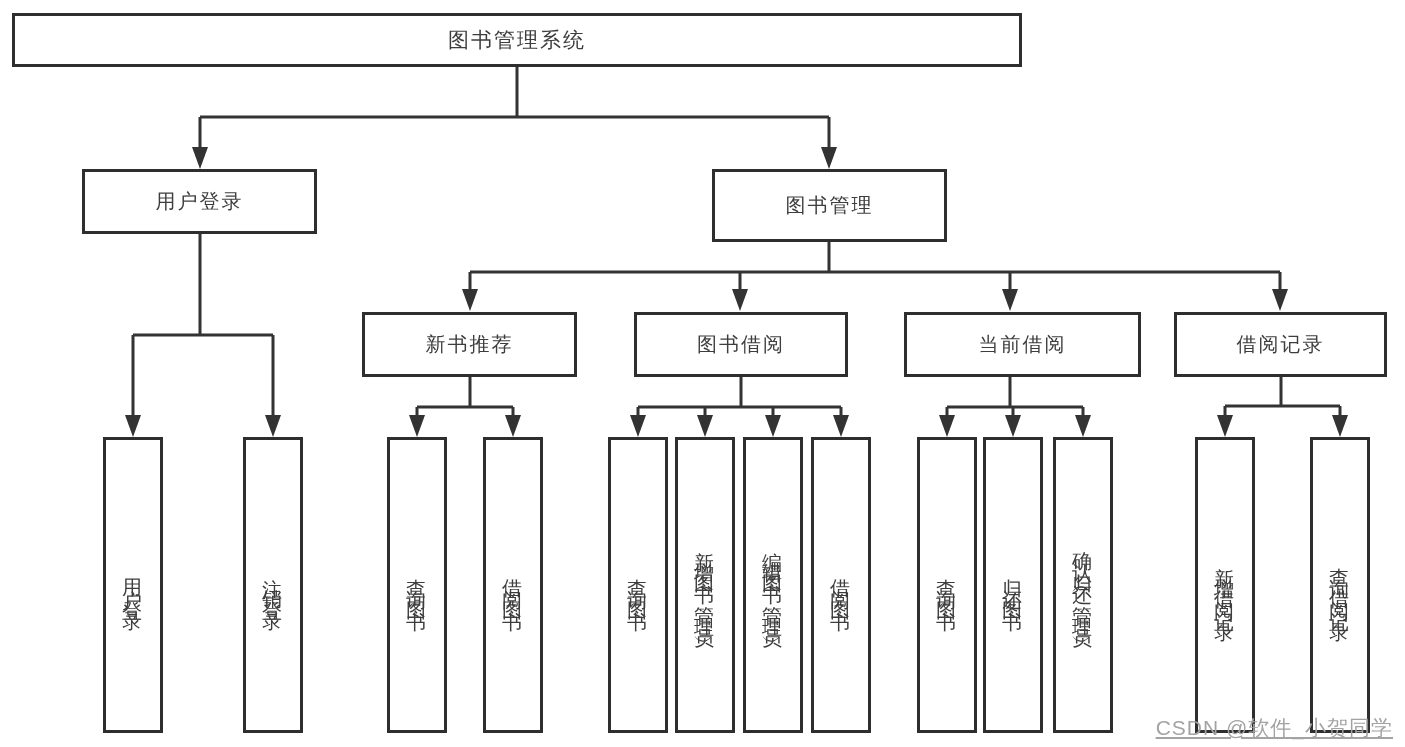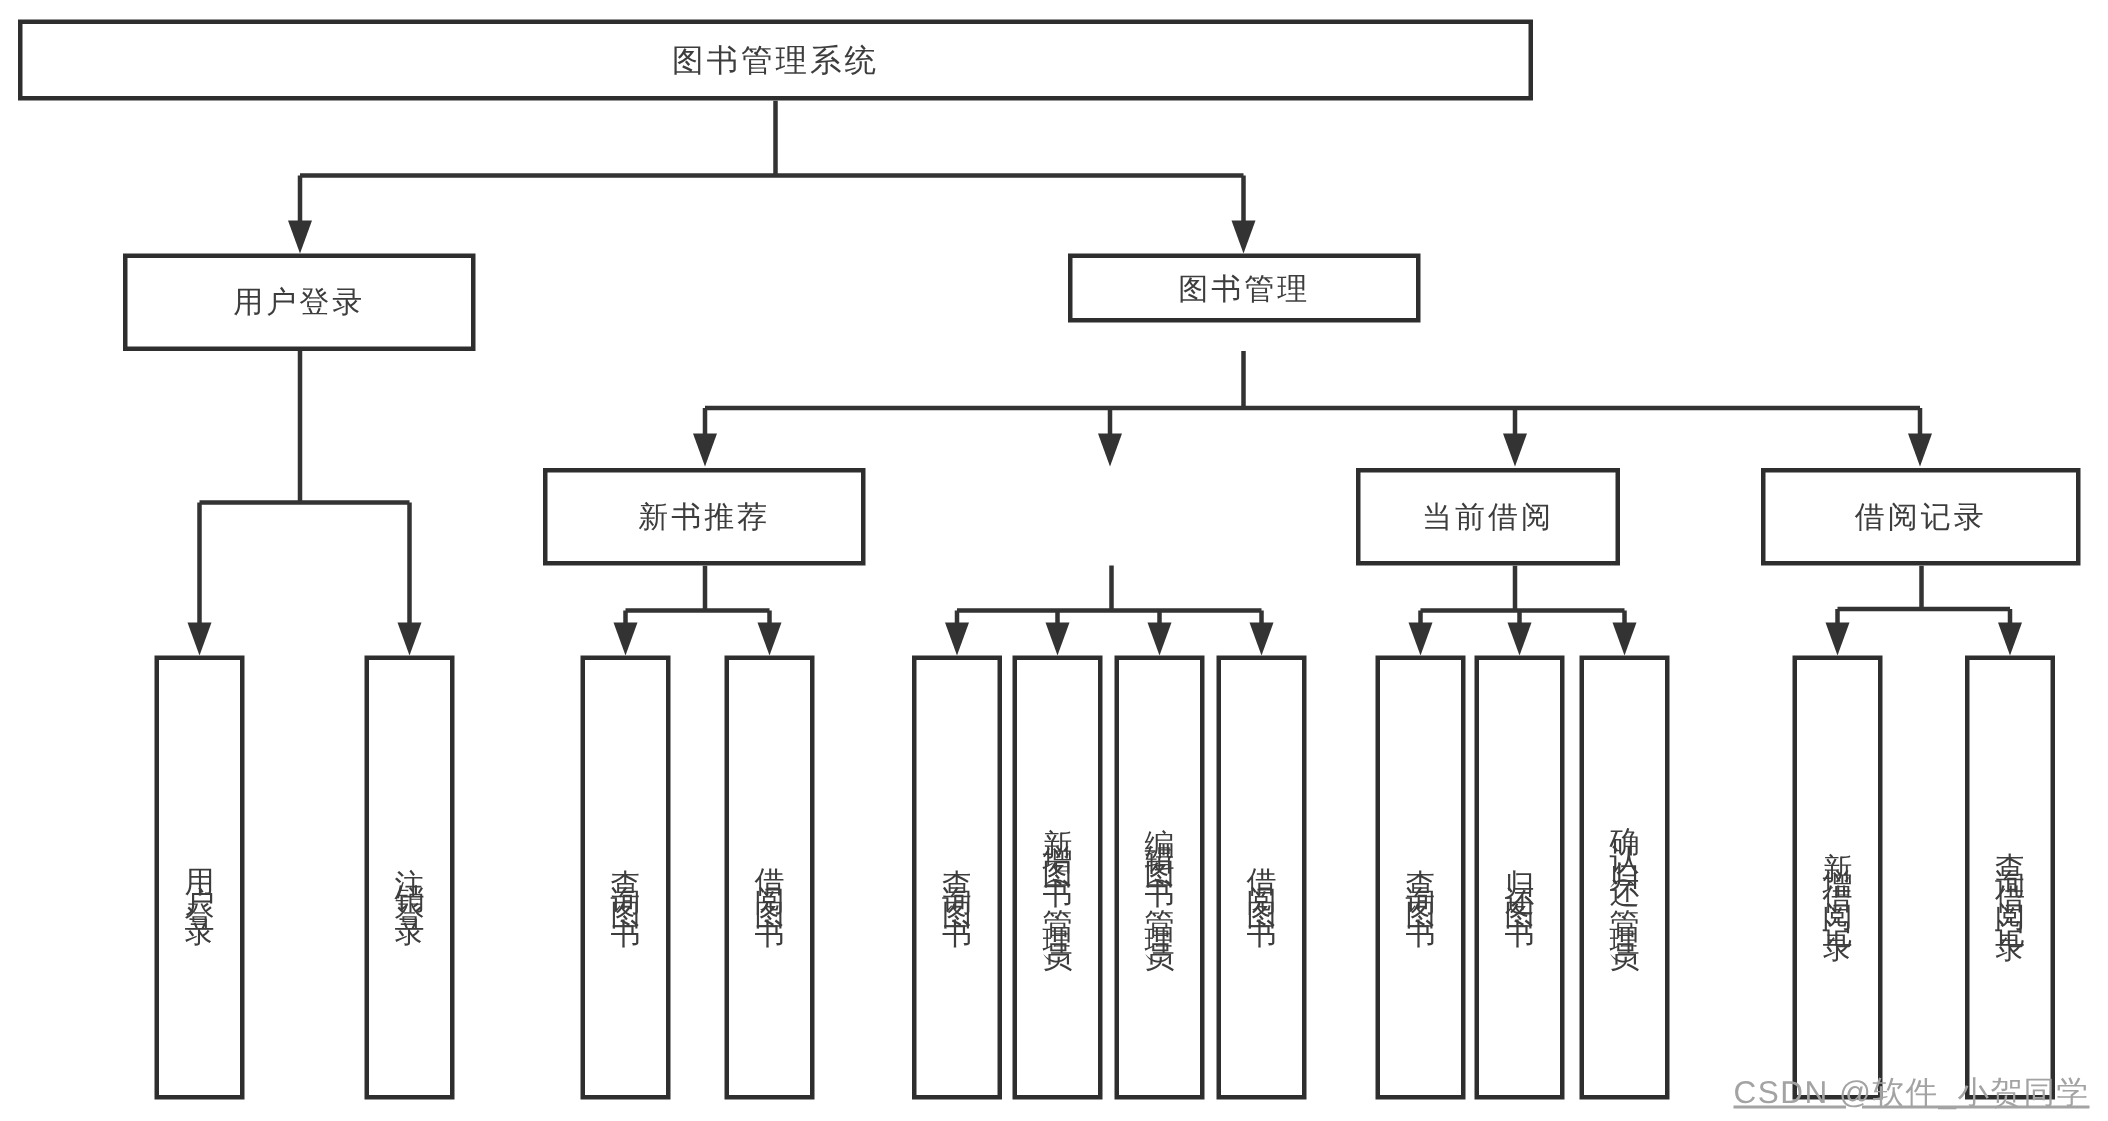--- a/index.html
+++ b/index.html
@@ -104,28 +104,31 @@
     </g>
   </svg>
 
   <div class="node lvl1" style="left:12px; top:13px; width:1010px; height:54px;">
     <span>图书管理系统</span>
   </div>
 
   <div class="node" style="left:82px; top:169px; width:235px; height:65px;">
     <span>用户登录</span>
   </div>
-  <div class="node" style="left:712px; top:169px; width:235px; height:46px;">
+  <div class="node" style="left:712px; top:169px; width:235px; height:73px;">
     <span>图书管理</span>
   </div>
 
   <div class="node" style="left:362px; top:312px; width:215px; height:65px;justify-content:center;">
     <span>新书推荐</span>
   </div>
-  <div class="node" style="left:904px; top:312px; width:176px; height:65px;">
+  <div class="node" style="left:634px; top:312px; width:214px; height:65px;">
+    <span>图书借阅</span>
+  </div>
+  <div class="node" style="left:904px; top:312px; width:237px; height:65px;">
     <span>当前借阅</span>
   </div>
   <div class="node" style="left:1174px; top:312px; width:213px; height:65px;">
     <span>借阅记录</span>
   </div>
 
   <div class="node v" style="left:103px; top:437px; width:60px; height:296px;">
     <span>用户登录</span>
   </div>
   <div class="node v" style="left:243px; top:437px; width:60px; height:296px;">

